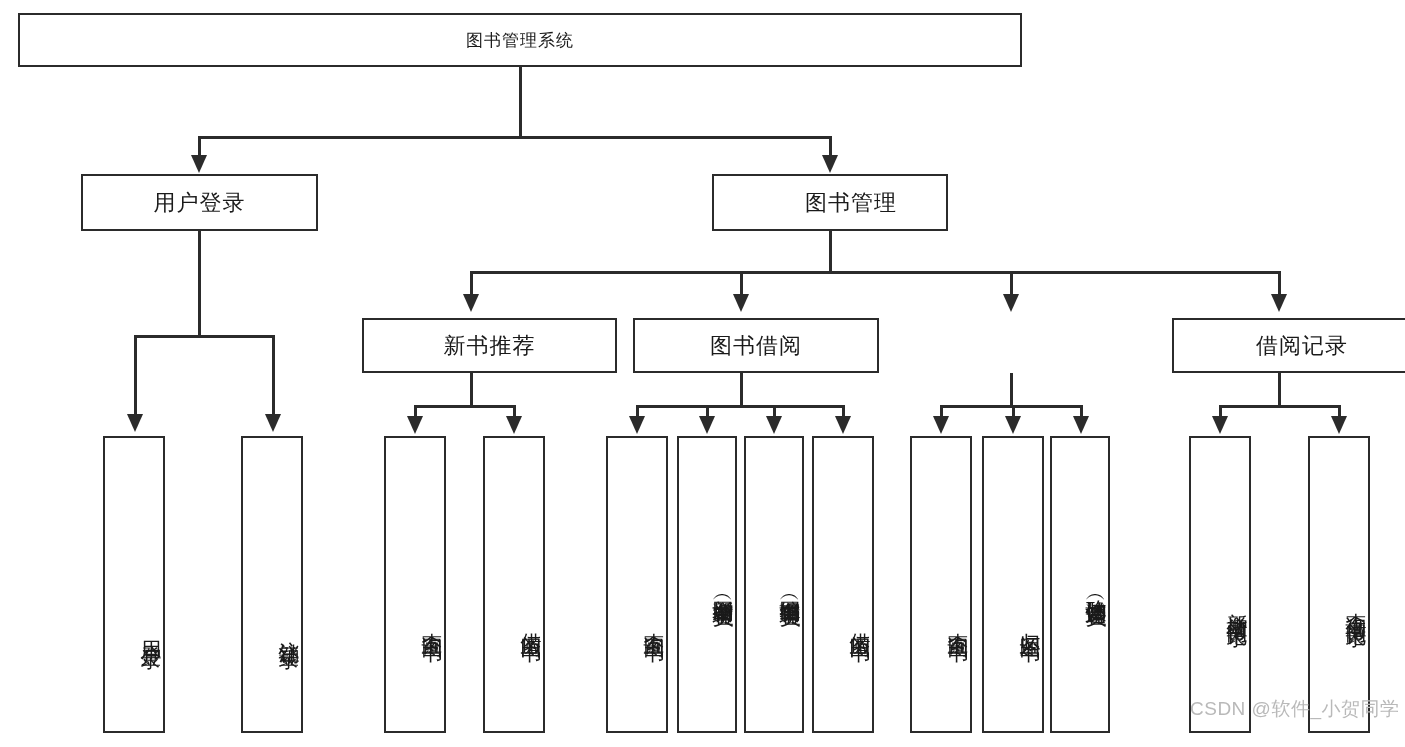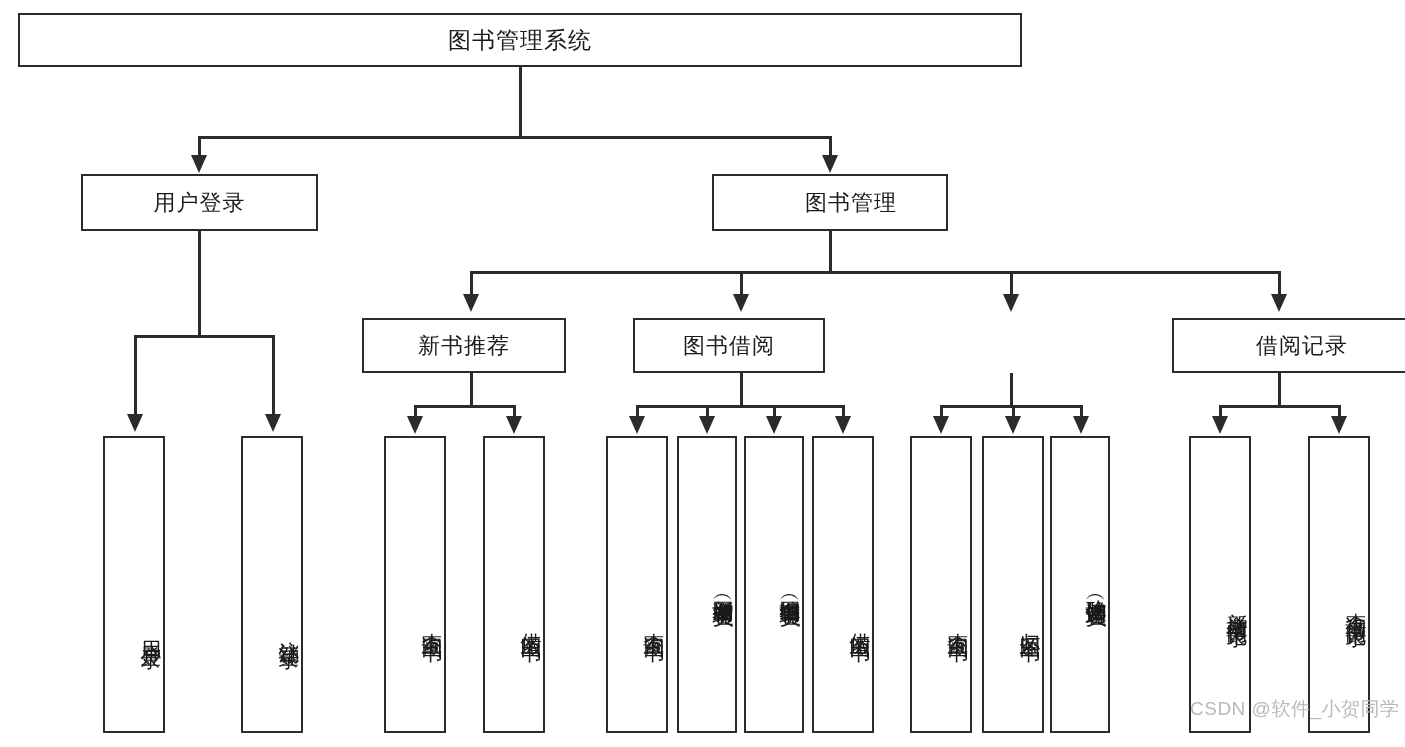--- a/index.html
+++ b/index.html
@@ -27,21 +27,21 @@
     align-items: center;
     justify-content: center;
     color: #1a1a1a;
     z-index: 3;
   }
   .node-h {
     font-size: 22px;
     letter-spacing: 1px;
   }
   .node-root {
-    font-size: 23px;
+    font-size: 17px;
   }
   .node-v {
     writing-mode: vertical-rl;
     text-orientation: upright;
     font-size: 21px;
     line-height: 1.12;
     letter-spacing: 3px;
     padding-top: 12px;
     align-items: flex-start;
     justify-content: center;
@@ -138,22 +138,22 @@
   <div class="edge edge-v" style="left:1219px; top:405px; height:14px;"></div>
   <div class="arrow" style="left:1212px; top:416px;"></div>
   <div class="edge edge-v" style="left:1338px; top:405px; height:14px;"></div>
   <div class="arrow" style="left:1331px; top:416px;"></div>
 
   <div class="node node-h node-root" style="left:18px; top:13px; width:1004px; height:54px;">图书管理系统</div>
 
   <div class="node node-h" style="left:81px; top:174px; width:237px; height:57px;">用户登录</div>
   <div class="node node-h" style="left:712px; top:174px; width:236px; height:57px;padding-left:42px;">图书管理</div>
 
-  <div class="node node-h" style="left:362px; top:318px; width:204px; height:55px;">新书推荐</div>
-  <div class="node node-h" style="left:633px; top:318px; width:192px; height:55px;">图书借阅</div>
+  <div class="node node-h" style="left:362px; top:318px; width:255px; height:55px;">新书推荐</div>
+  <div class="node node-h" style="left:633px; top:318px; width:246px; height:55px;">图书借阅</div>
   <div class="node node-h" style="left:1172px; top:318px; width:260px; height:55px;">借阅记录</div>
 
   <div class="node node-v" style="left:103px; top:436px; width:62px; height:297px; padding-top:90px;">用户登录</div>
   <div class="node node-v" style="left:241px; top:436px; width:62px; height:297px; padding-top:90px;">注销登录</div>
   <div class="node node-v" style="left:384px; top:436px; width:62px; height:297px; padding-top:75px;">查询图书</div>
   <div class="node node-v" style="left:483px; top:436px; width:62px; height:297px; padding-top:75px;">借阅图书</div>
   <div class="node node-v" style="left:606px; top:436px; width:62px; height:297px; padding-top:75px;">查询图书</div>
   <div class="node node-v tall" style="left:677px; top:436px; width:60px; height:297px; padding-top:6px;">新增图书（管理员）</div>
   <div class="node node-v tall" style="left:744px; top:436px; width:60px; height:297px; padding-top:6px;">编辑图书（管理员）</div>
   <div class="node node-v" style="left:812px; top:436px; width:62px; height:297px; padding-top:75px;">借阅图书</div>

